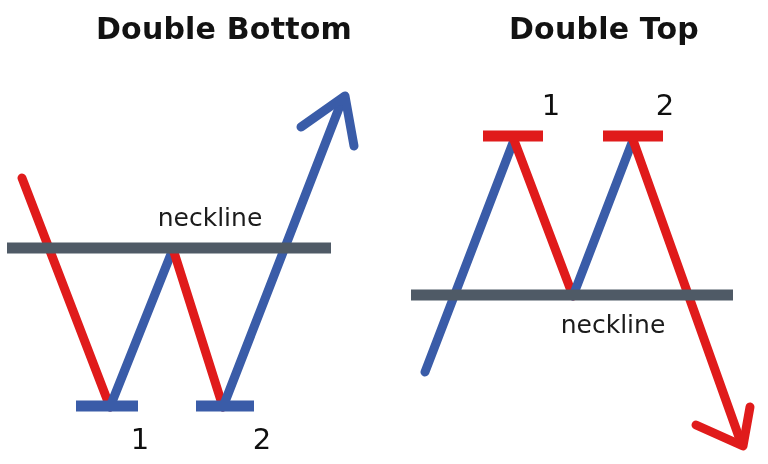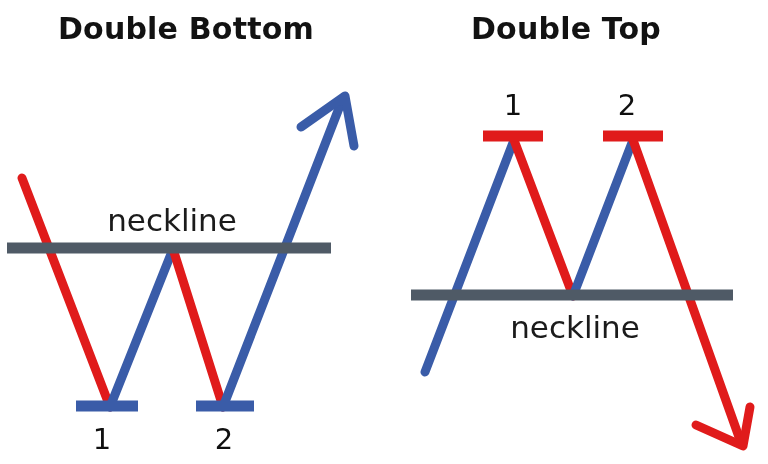--- a/index.html
+++ b/index.html
@@ -24,30 +24,31 @@
     top: 0;
     width: 768px;
     height: 464px;
     display: block;
   }
   .label {
     position: absolute;
     color: #121212;
     white-space: nowrap;
     line-height: 1;
+    margin-left: 38px;
   }
   .title-label {
     font-weight: bold;
     font-size: 30px;
     letter-spacing: 0.2px;
     text-align: center;
   }
   .neckline-label {
     font-weight: normal;
-    font-size: 31px;
+    font-size: 25px;
     color: #1b1b1b;
     text-align: right;
   }
   .peak-label {
     font-weight: normal;
     font-size: 29px;
     color: #0f0f0f;
     text-align: center;
   }
   .centered {

